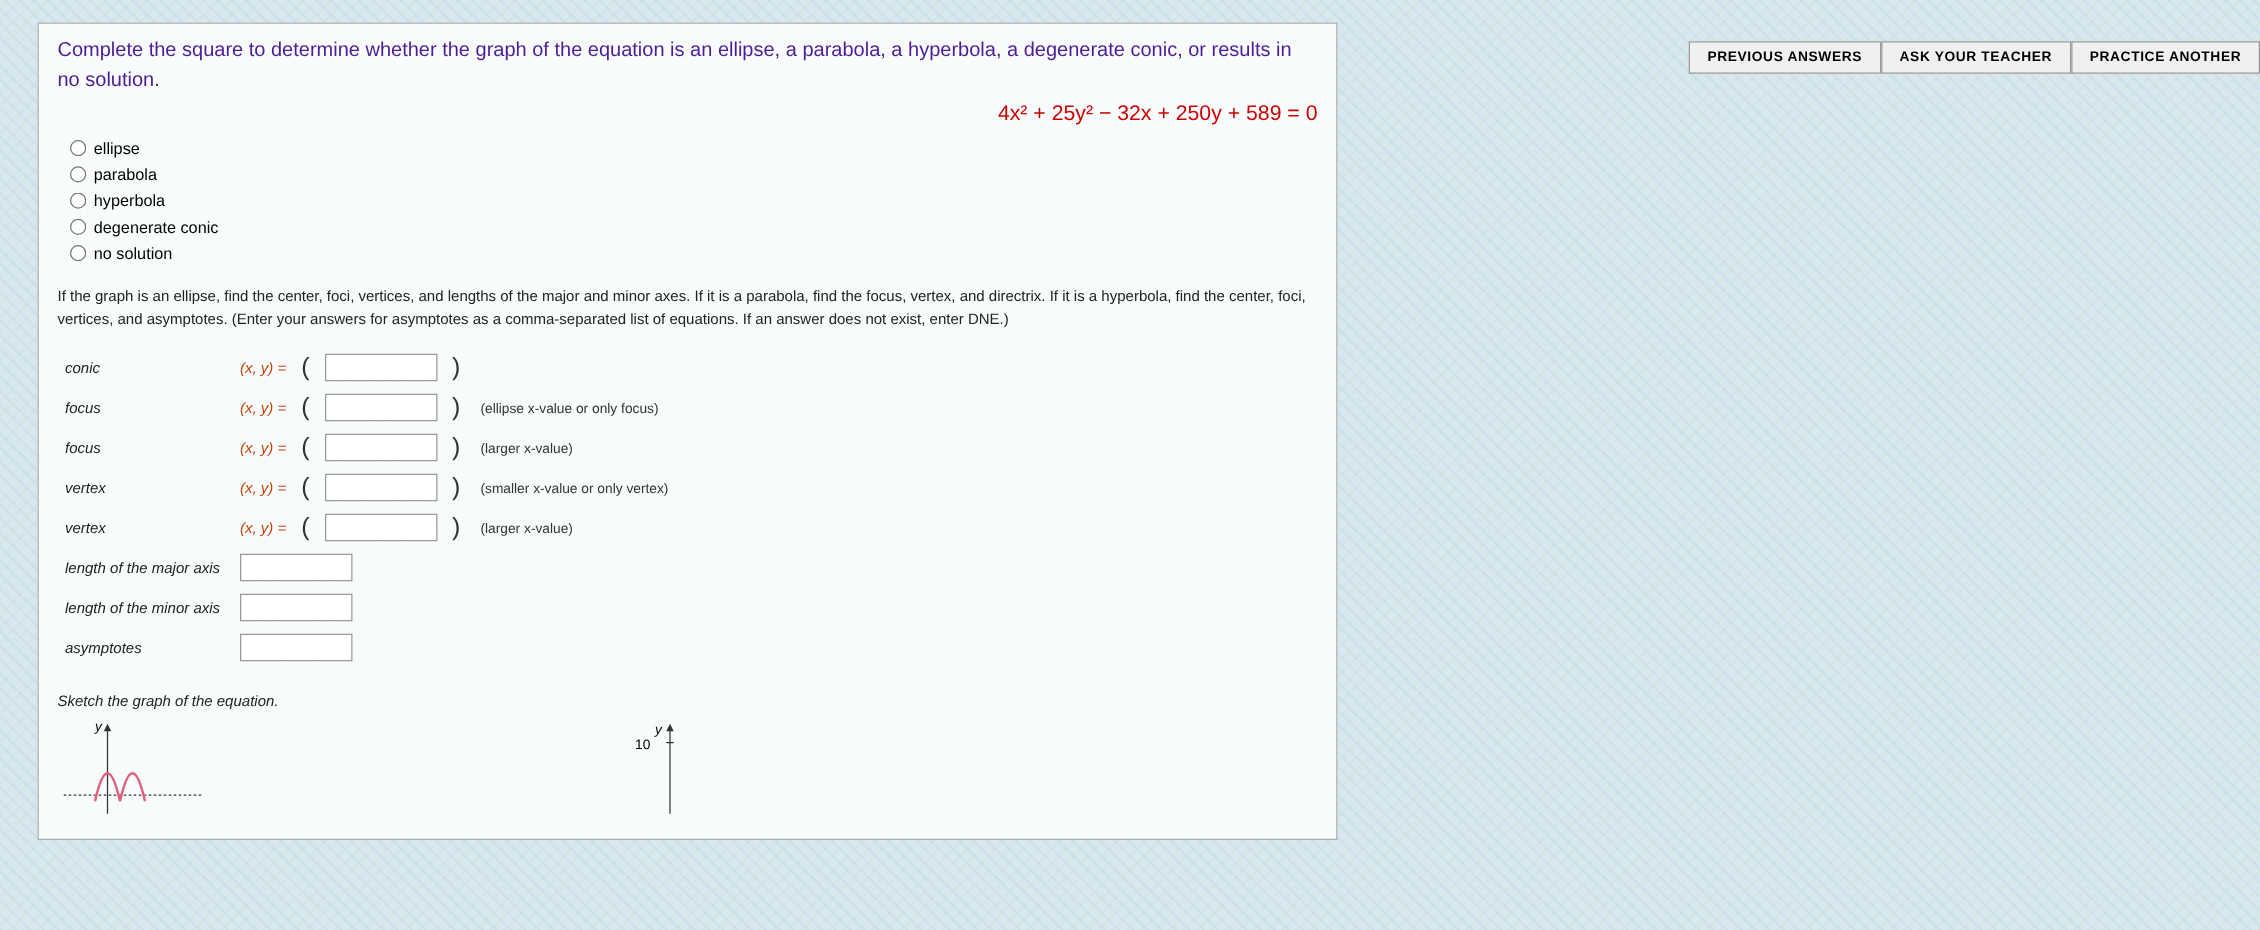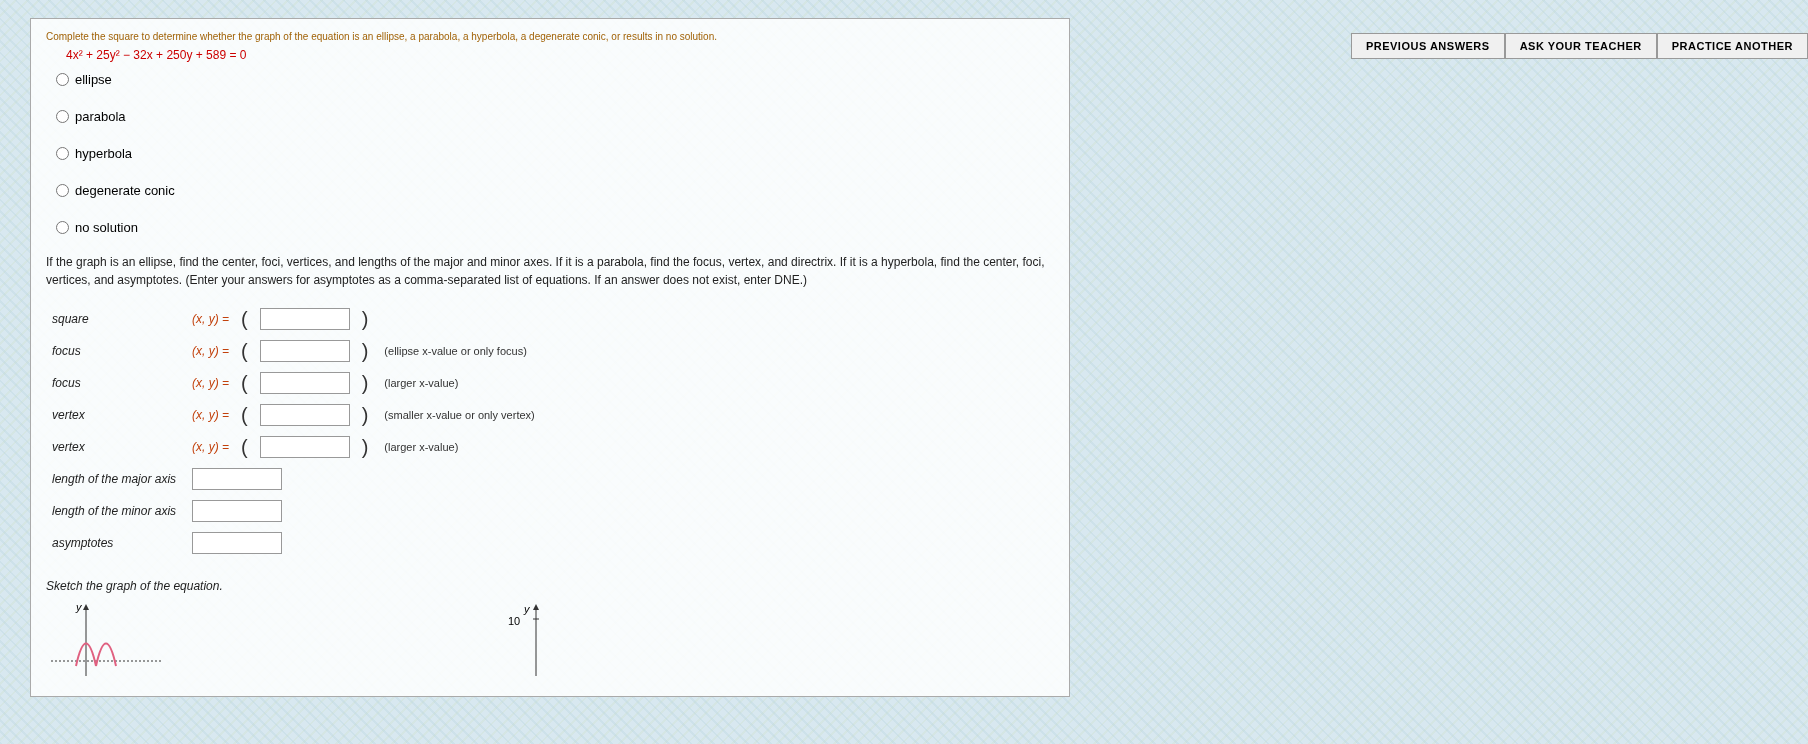--- a/index.html
+++ b/index.html
@@ -49,36 +49,37 @@
     }
 
     .problem-box {
       border: 1px solid #aaa;
       background: rgba(255,255,255,0.85);
       padding: 10px 15px 15px 15px;
       margin-top: 8px;
     }
 
     .problem-text {
-      font-size: 10px;
-      color: #a16207;
+      font-size: 16px;
+      color: #4c1d95;
       line-height: 1.5;
     }
 
     .equation {
-      font-size: 12px;
+      font-size: 17px;
       color: #c00;
       margin: 4px 0 0 20px;
+      text-align: right;
     }
 
     .radio-group {
       margin-top: 10px;
       display: flex;
       flex-direction: column;
-      gap: 22px;
+      gap: 6px;
       margin-left: 10px;
     }
 
     .radio-item {
       display: flex;
       align-items: center;
       gap: 6px;
       font-size: 13px;
     }
 
@@ -195,21 +196,21 @@
         <span>no solution</span>
       </label>
     </div>
 
     <div class="instructions">If the graph is an ellipse, find the center, foci, vertices, and lengths of the major and minor axes. If it is a parabola, find the focus, vertex, and directrix. If it is a hyperbola, find the center, foci, vertices, and asymptotes. (Enter your answers for asymptotes as a comma-separated list of equations. If an answer does not exist, enter DNE.)</div>
 
     <table class="form-table">
       <tbody>
 
         <tr>
-          <td class="field-label">square</td>
+          <td class="field-label">conic</td>
           <td>
             <span class="coord-label">(x, y) =</span>
           </td>
           <td><span class="paren">(</span></td>
           <td>
             <input type="text" class="input-field" style="">
           </td>
           <td><span class="paren">)</span></td>
         </tr>
 

